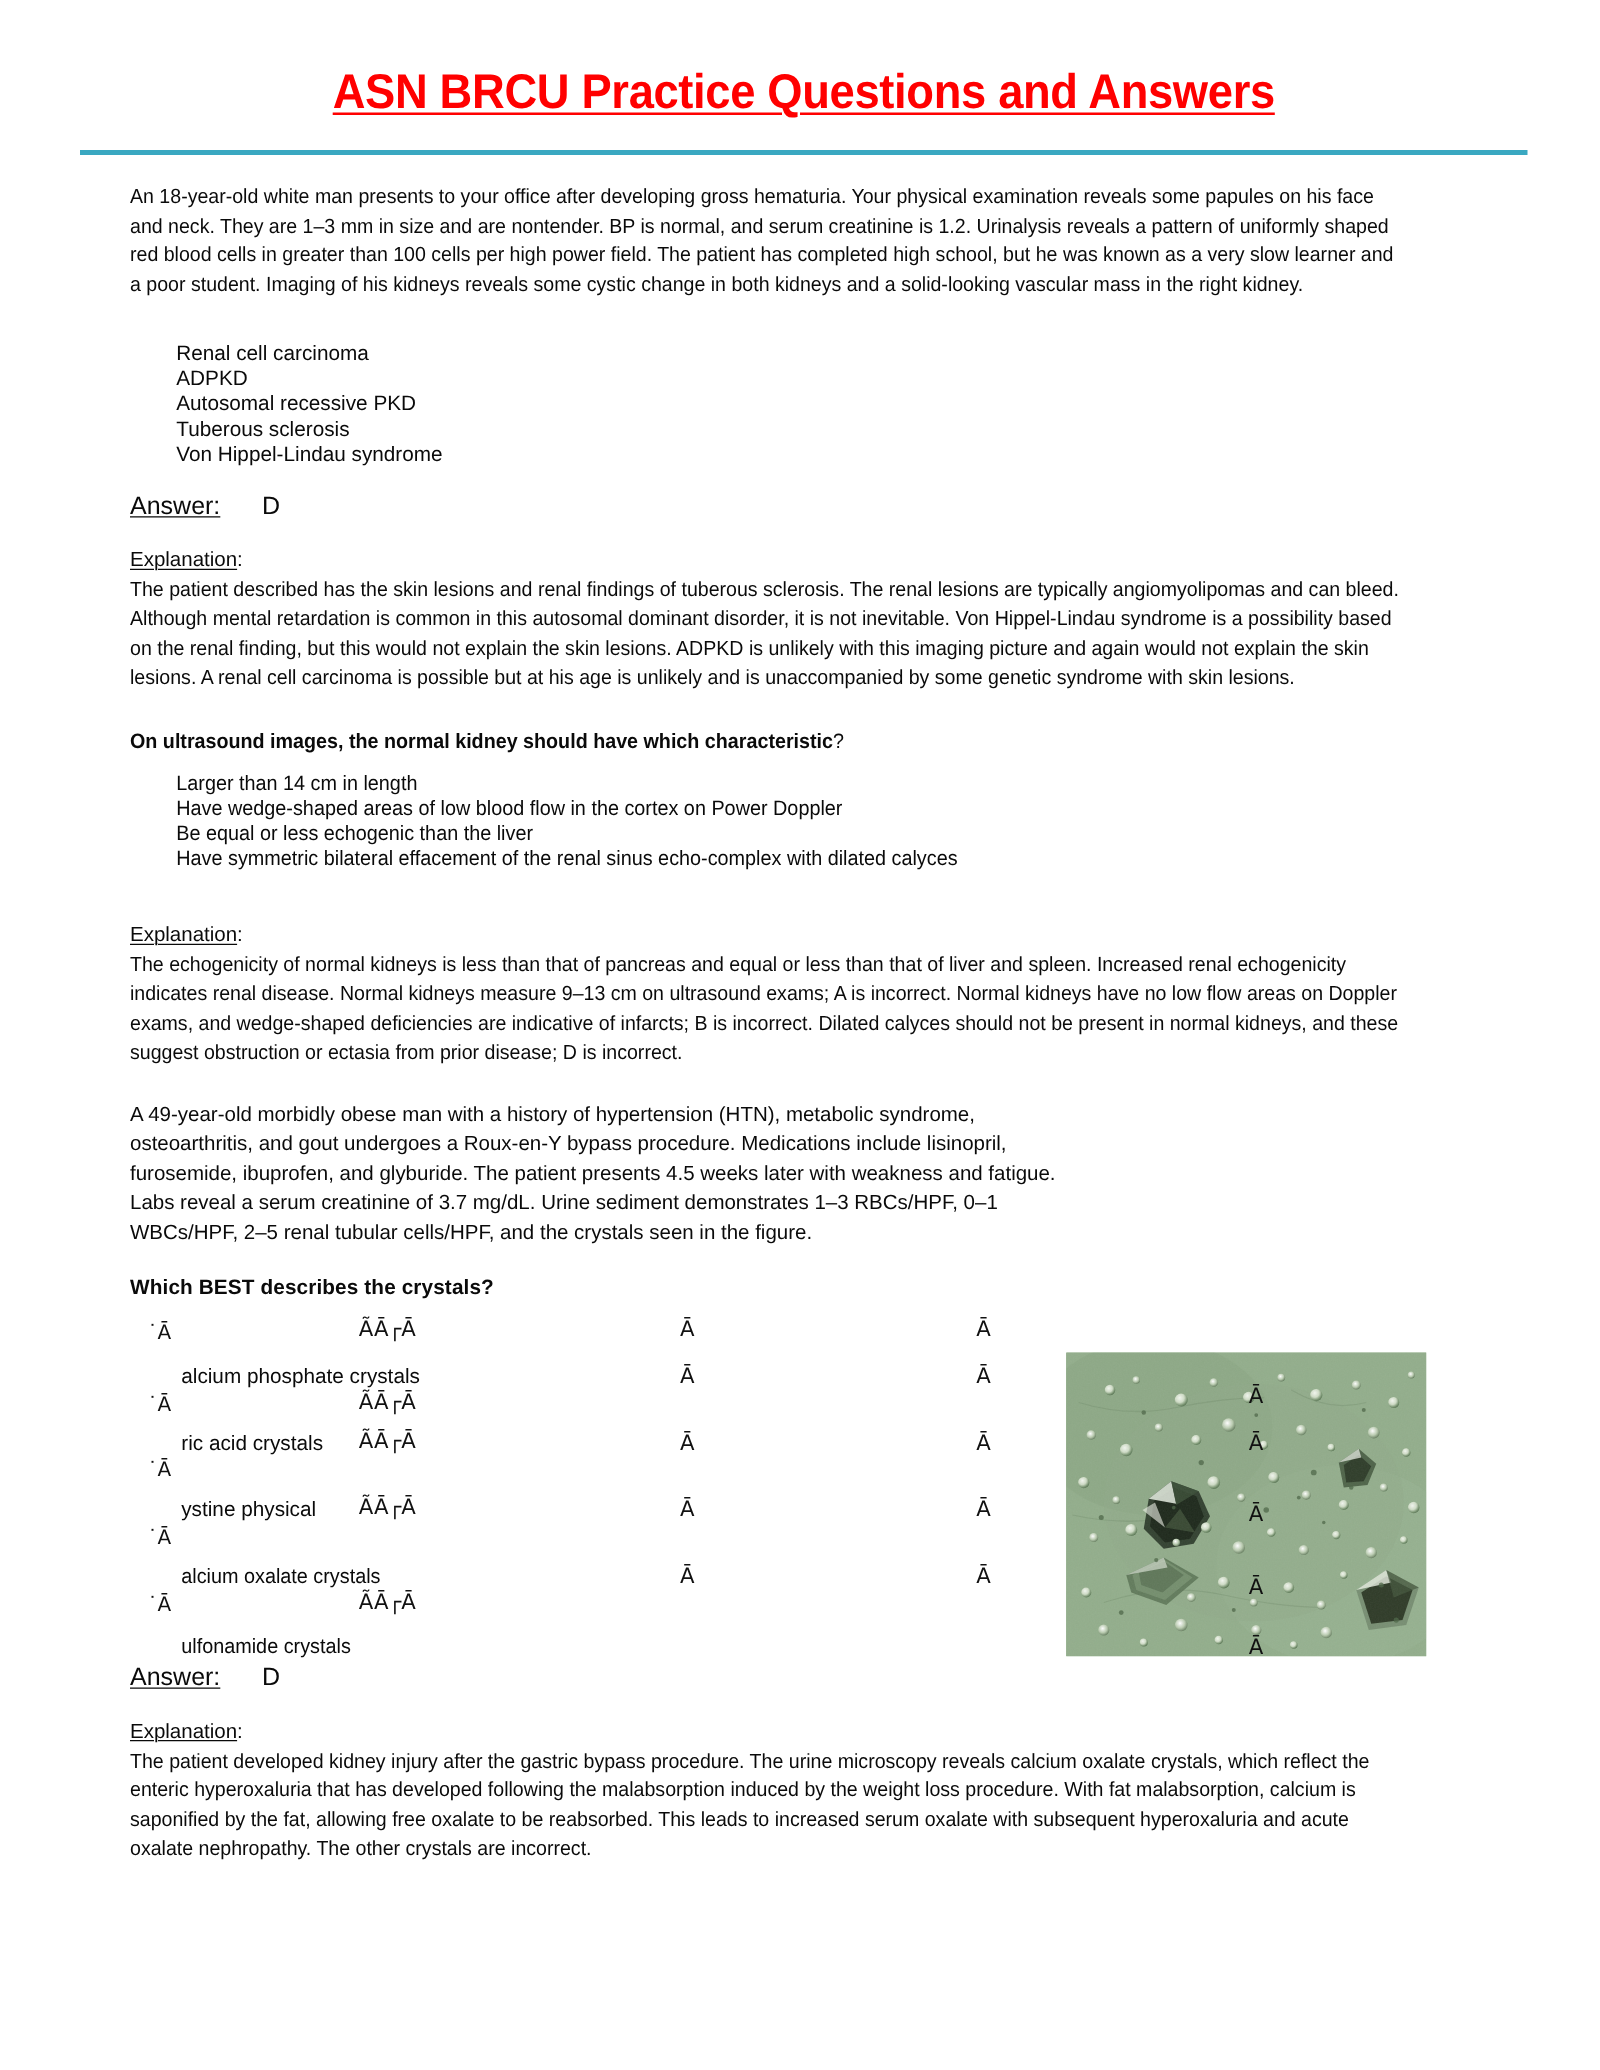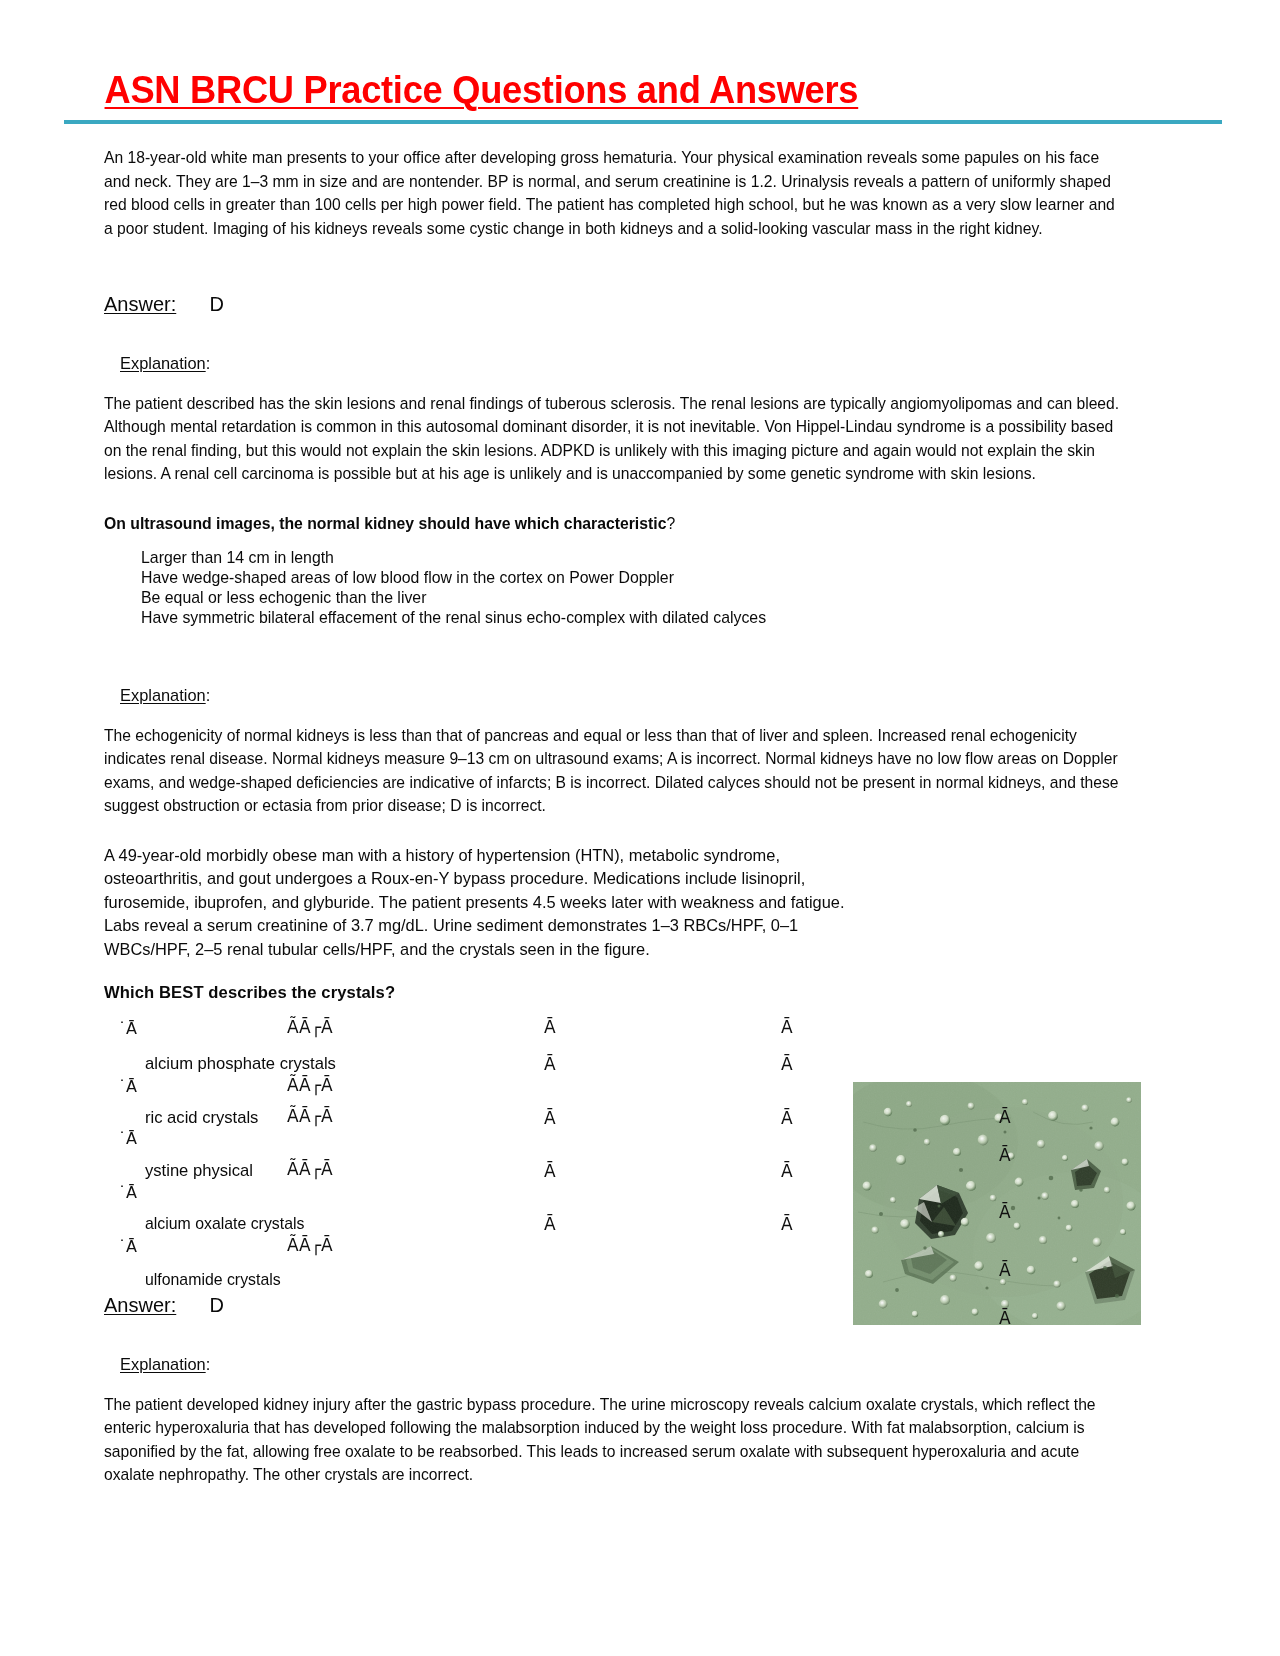--- a/index.html
+++ b/index.html
@@ -20,23 +20,23 @@
     left: 0; top: 0;
     width: 1280px;
     height: 1656px;
     background: #fff;
   }
 
   
   .title-wrap {
     position: absolute;
     left: 64px;
-    top: 66px;
+    top: 50px;
     width: 1158px;
-    text-align: left;
+    text-align: center;
   }
   .doc-title {
     font-family: "Liberation Sans", sans-serif;
     font-weight: bold;
     font-size: 39px;
     line-height: 48px;
     color: #ff0000;
     letter-spacing: -0.3px;
     text-decoration: underline;
     text-decoration-thickness: 2px;
@@ -99,21 +99,21 @@
     font-size: 20px;
     line-height: 23px;
     margin: 0;
     white-space: pre;
   }
   .u { text-decoration: underline; text-underline-offset: 2px; text-decoration-thickness: 1px; }
 
   .explhead {
     font-size: 16.4px;
     line-height: 23.5px;
-    margin: 16px;
+    margin: 0;
   }
 
   .vgap-s { height: 13px; }
   .vgap-m { height: 20px; }
   .vgap-l { height: 26px; }
 
   
   .crystal-block {
     position: relative;
     width: 1060px;
@@ -168,20 +168,27 @@
 
   <div class="content">
 
     <p class="para squeeze">An 18-year-old white man presents to your office after developing gross hematuria. Your physical examination reveals some papules on his face and neck. They are 1–3 mm in size and are nontender. BP is normal, and serum creatinine is 1.2. Urinalysis reveals a pattern of uniformly shaped red blood cells in greater than 100 cells per high power field. The patient has completed high school, but he was known as a very slow learner and a poor student. Imaging of his kidneys reveals some cystic change in both kidneys and a solid-looking vascular mass in the right kidney.</p>
 
     <div class="vgap-m"></div>
 
 
     <div class="vgap-s"></div>
 
+    <ul class="opts indent">
+      <li>Renal cell carcinoma</li>
+      <li>ADPKD</li>
+      <li>Autosomal recessive PKD</li>
+      <li>Tuberous sclerosis</li>
+      <li>Von Hippel-Lindau syndrome</li>
+    </ul>
 
     <div class="vgap-m"></div>
 
     <p class="ansline"><span class="u">Answer:</span><span>      </span><span>D</span></p>
 
     <div class="vgap-m"></div>
 
     <p class="explhead"><span class="u">Explanation</span><span>:</span></p>
     <p class="para squeeze">The patient described has the skin lesions and renal findings of tuberous sclerosis. The renal lesions are typically angiomyolipomas and can bleed. Although mental retardation is common in this autosomal dominant disorder, it is not inevitable. Von Hippel-Lindau syndrome is a possibility based on the renal finding, but this would not explain the skin lesions. ADPKD is unlikely with this imaging picture and again would not explain the skin lesions. A renal cell carcinoma is possible but at his age is unlikely and is unaccompanied by some genetic syndrome with skin lesions.</p>
 

